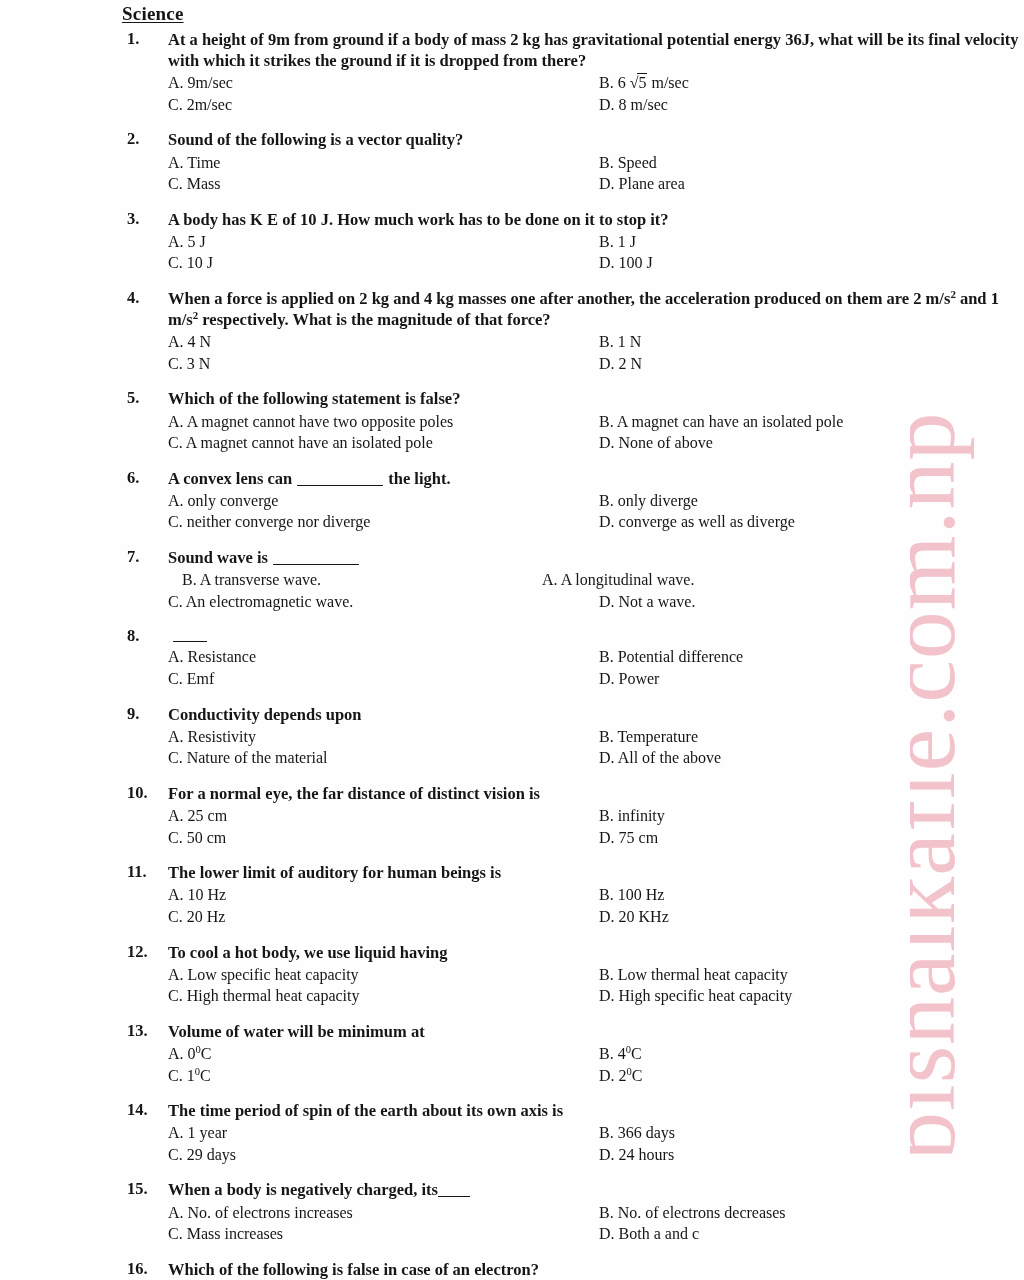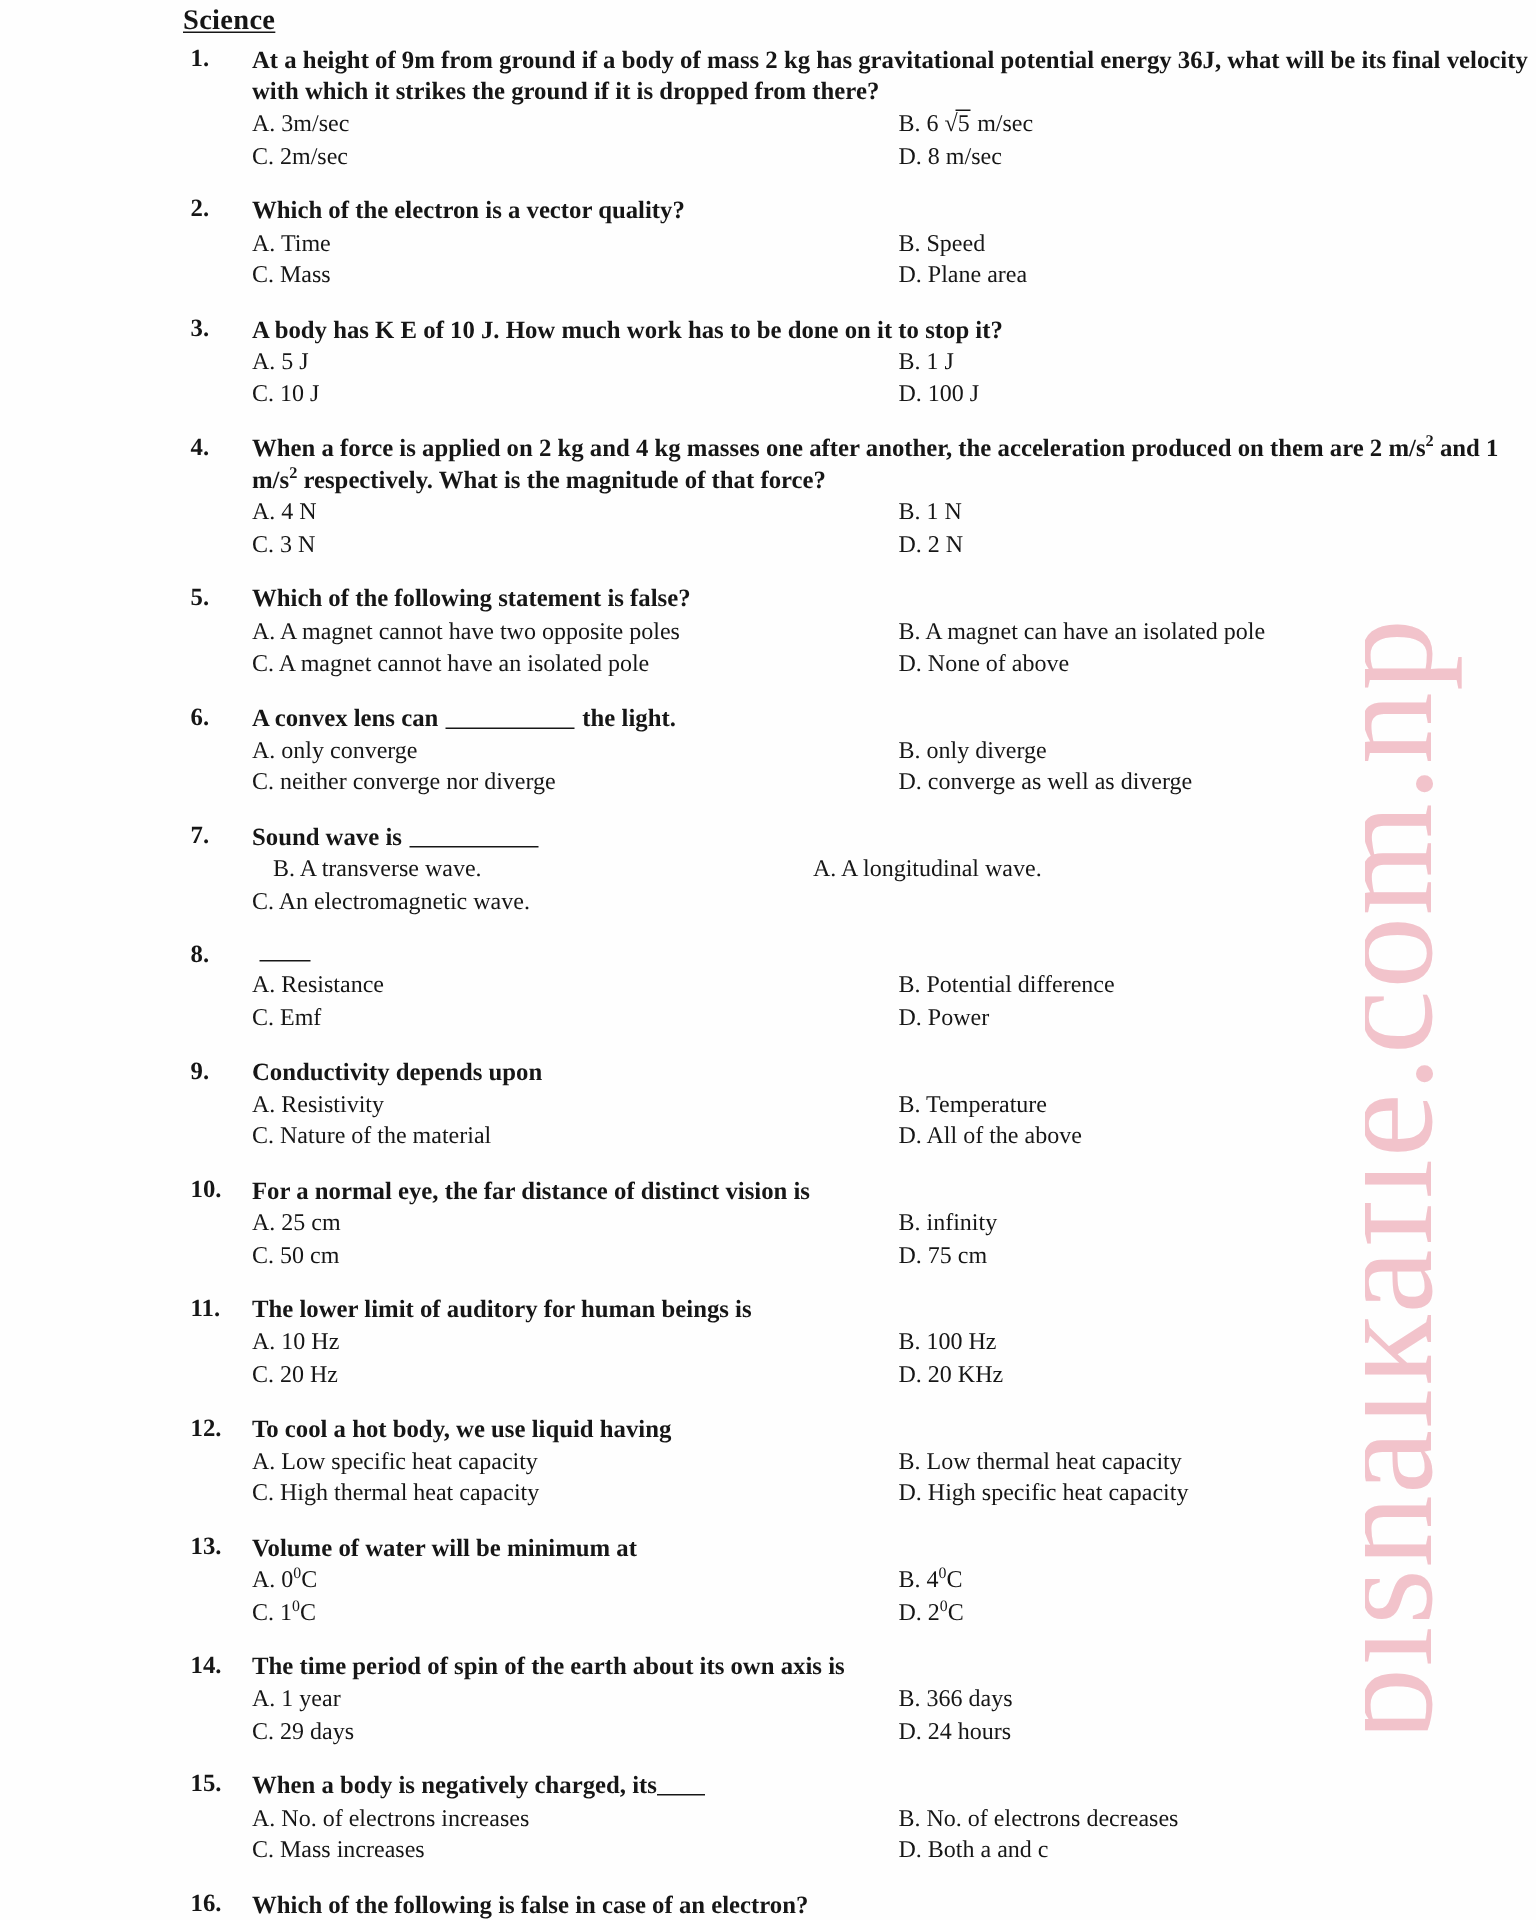--- a/index.html
+++ b/index.html
@@ -134,34 +134,34 @@
 
   <div id="content">
 
     <div class="doc-title">Science</div>
 
     <div class="q-block">
       <span class="q-num">1.</span>
       <div class="q-body">
         <p class="q-stem">At a height of 9m from ground if a body of mass 2 kg has gravitational potential energy 36J, what will be its final velocity with which it strikes the ground if it is dropped from there?</p>
         <div class="opt-row">
-          <span class="opt left">A. 3m/sec</span>
+          <span class="opt left">A. 9m/sec</span>
           <span class="opt right"><span>B. 6 </span><span class="radical">√<span class="rad-bar">5</span></span><span> m/sec</span></span>
         </div>
         <div class="opt-row">
           <span class="opt left">C. 2m/sec</span>
           <span class="opt right">D. 8 m/sec</span>
         </div>
       </div>
     </div>
 
     <div class="q-block">
       <span class="q-num">2.</span>
       <div class="q-body">
-        <p class="q-stem">Which of the electron is a vector quality?</p>
+        <p class="q-stem">Sound of the following is a vector quality?</p>
         <div class="opt-row">
           <span class="opt left">A. Time</span>
           <span class="opt right">B. Speed</span>
         </div>
         <div class="opt-row">
           <span class="opt left">C. Mass</span>
           <span class="opt right">D. Plane area</span>
         </div>
       </div>
     </div>
@@ -229,20 +229,21 @@
     <div class="q-block">
       <span class="q-num">7.</span>
       <div class="q-body">
         <p class="q-stem"><span>Sound wave is</span><span class="nbsp-pad"></span><span class="blank w-mid"></span></p>
         <div class="opt-row">
           <span class="opt right">B. A transverse wave.</span>
           <span class="opt left">A. A longitudinal wave.</span>
         </div>
         <div class="opt-row">
           <span class="opt left">C. An electromagnetic wave.</span>
+          <span class="opt right">D. Not a wave.</span>
         </div>
       </div>
     </div>
 
     <div class="q-block">
       <span class="q-num">8.</span>
       <div class="q-body">
         <p class="q-stem condensed"><span class="nbsp-pad"></span><span class="blank w-short"></span></p>
         <div class="opt-row">
           <span class="opt left">A. Resistance</span>

